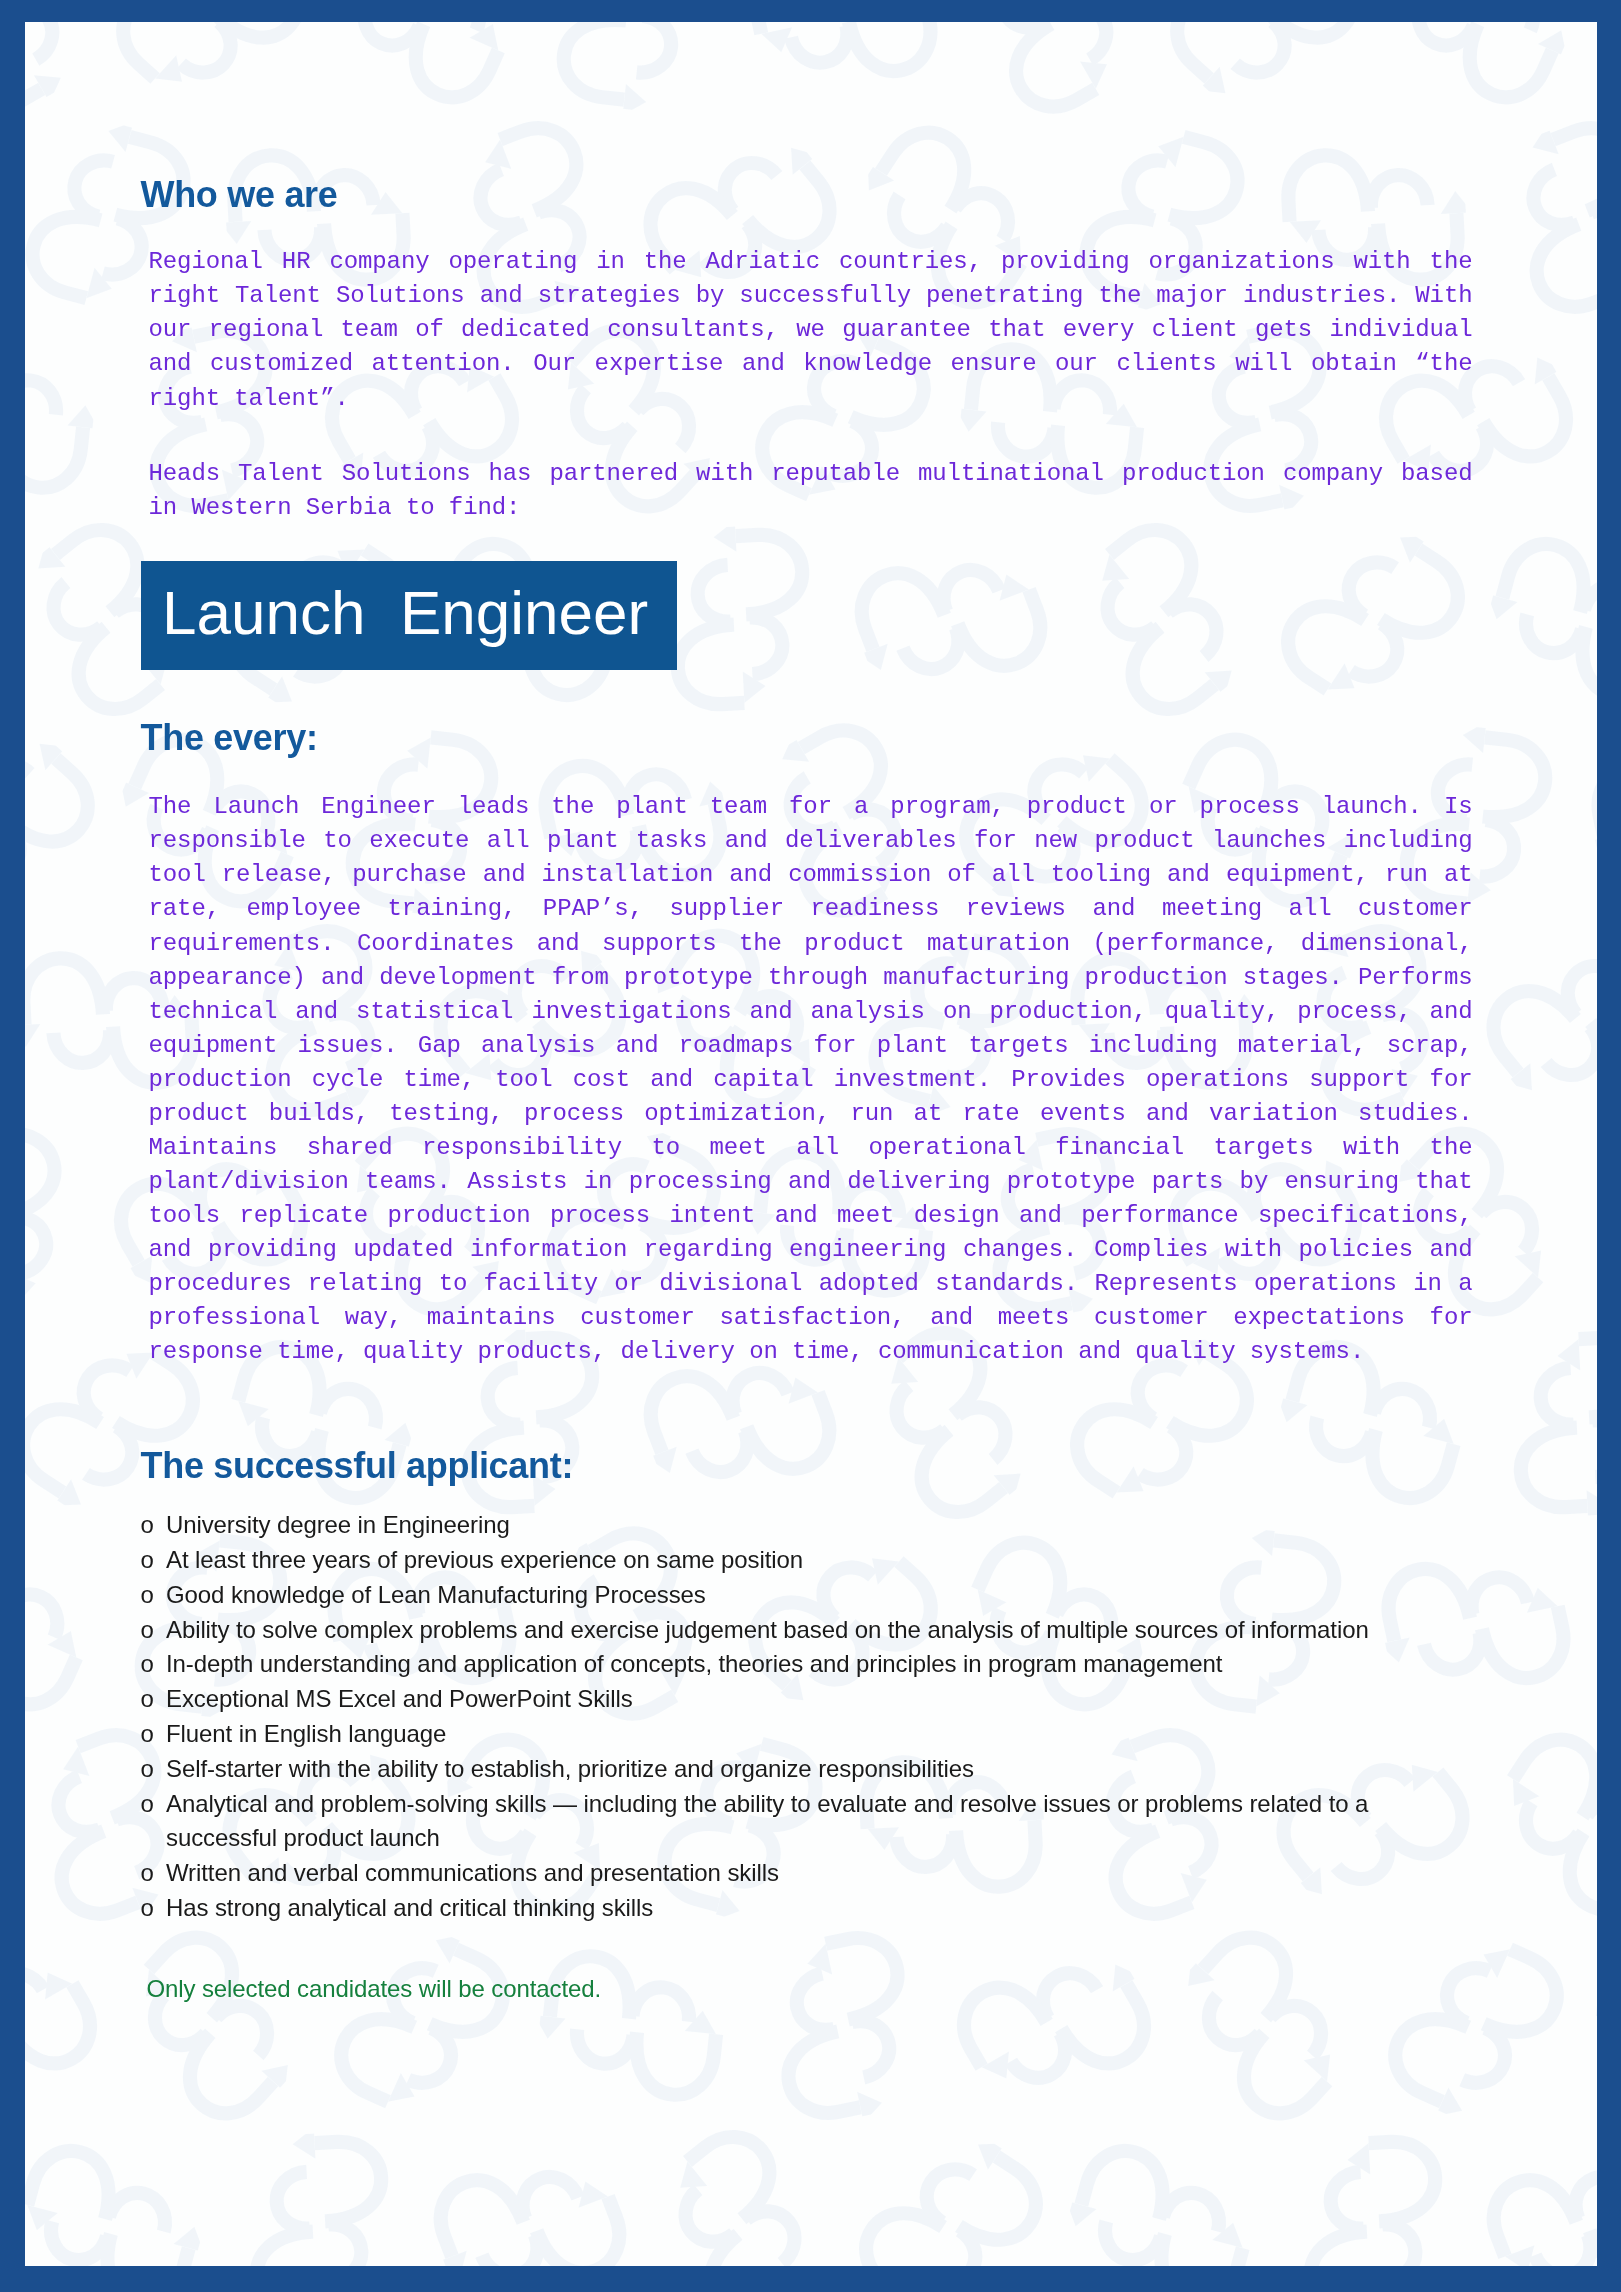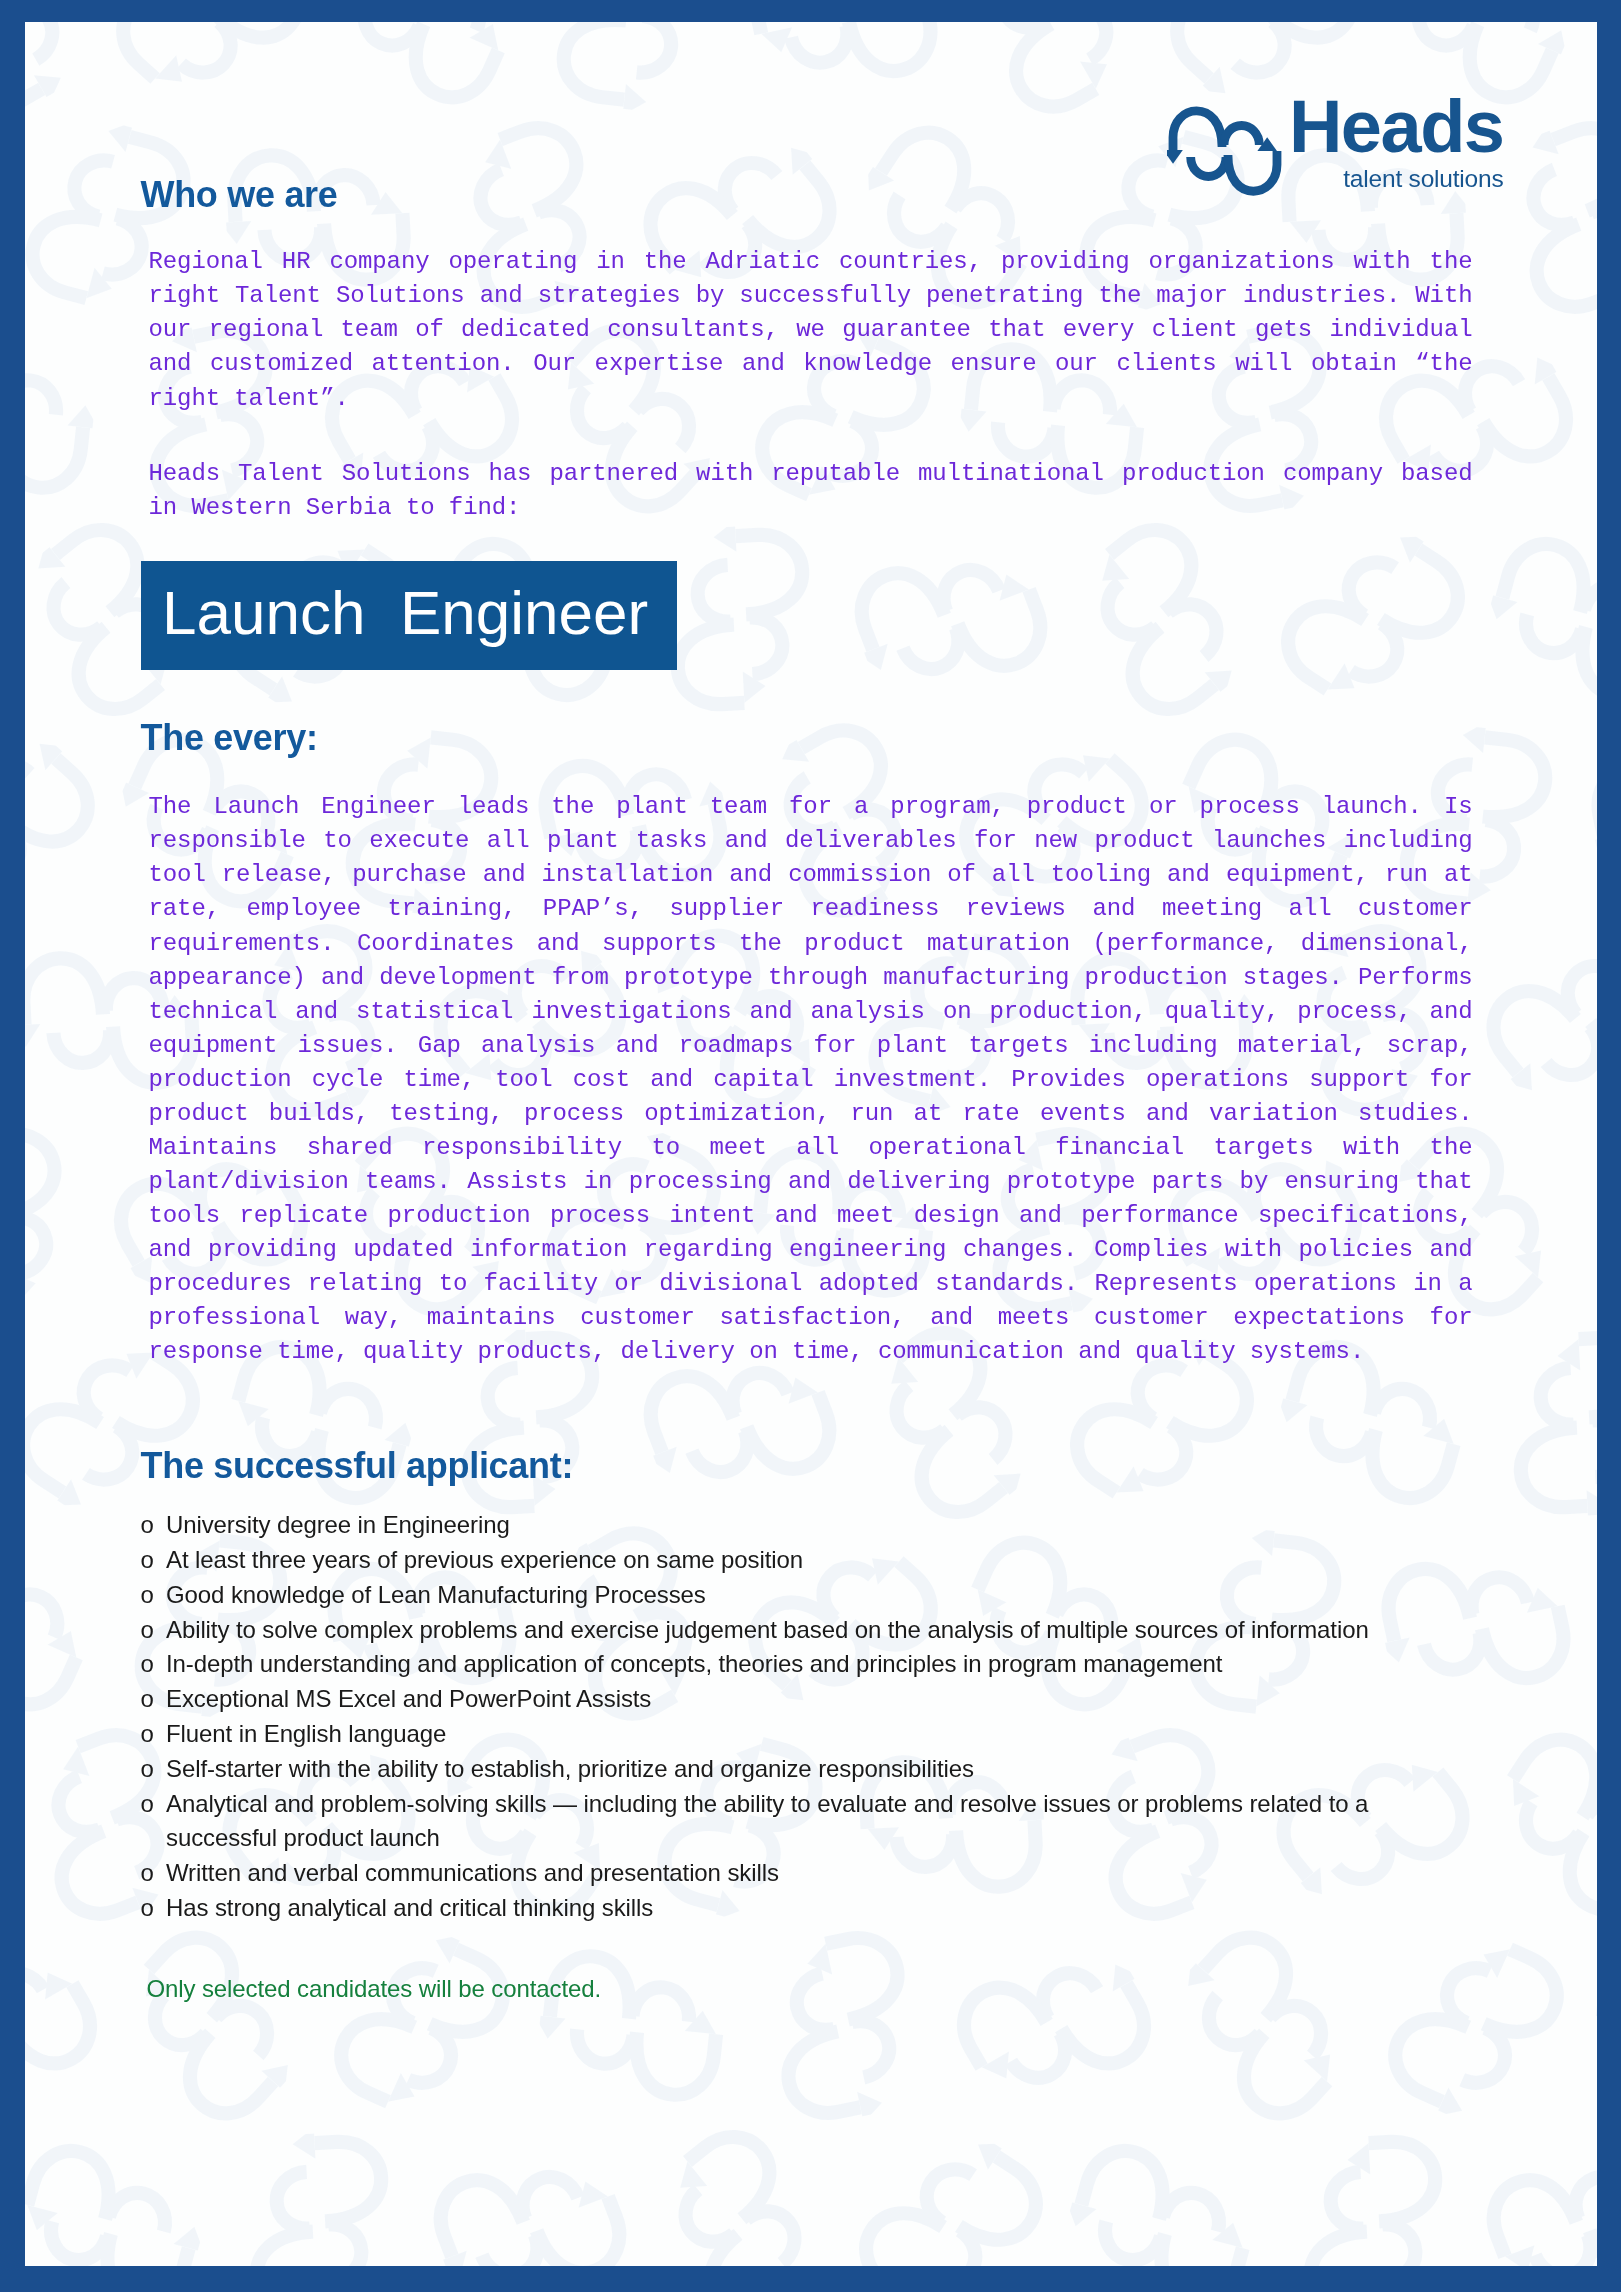--- a/index.html
+++ b/index.html
@@ -1368,40 +1368,20 @@
                 <path d="M62 56 C62 82 75 93 88 93 C101 93 112 82 112 66 L112 52"></path>
                 <path d="M94 46 C94 34 85 26 76 26 C66 26 58 34 58 46"></path>
               </g>
               <path d="M16 52 L6 66 L-4 52 Z" fill="#e6eef6"></path>
               <path d="M92 52 L102 38 L112 52 Z" fill="#e6eef6"></path>
             </svg>
           </div>
         </div>
     </div>
 
-    <div class="logo-wrap">
-      <span class="logo-mark">
-        <svg width="116" height="102" viewBox="0 0 118 104" xmlns="http://www.w3.org/2000/svg">
-          <g fill="none" stroke="#17558f" stroke-width="9" stroke-linejoin="miter">
-            <path d="M56 48 C56 22 43 11 30 11 C17 11 6 22 6 38 L6 52"></path>
-            <path d="M16 52 L6 66 L-4 52 Z" fill="#17558f" stroke="none" transform="translate(0,-1)"></path>
-            <path d="M24 58 C24 70 33 78 42 78 C52 78 60 70 60 58"></path>
-          </g>
-          <g fill="none" stroke="#17558f" stroke-width="9">
-            <path d="M62 56 C62 82 75 93 88 93 C101 93 112 82 112 66 L112 52"></path>
-            <path d="M102 52 L112 38 L122 52 Z" fill="#17558f" stroke="none" transform="translate(-10,0)"></path>
-            <path d="M94 46 C94 34 85 26 76 26 C66 26 58 34 58 46"></path>
-          </g>
-        </svg>
-      </span>
-      <span class="logo-text-block">
-        <span class="logo-word">Heads</span>
-        <span class="logo-tag">talent solutions</span>
-      </span>
-    </div>
 
     <div class="content">
       <div style="height:152px"></div>
 
       <h2 class="section-head">Who we are</h2>
       <div style="height:21.6px"></div>
       <p class="para">Regional HR company operating in the Adriatic countries, providing organizations with the right Talent Solutions and strategies by successfully penetrating the major industries. With our regional team of dedicated consultants, we guarantee that every client gets individual and customized attention. Our expertise and knowledge ensure our clients will obtain “the right talent”.</p>
       <div style="height:25.5px"></div>
       <p class="para">Heads Talent Solutions has partnered with reputable multinational production company based in Western Serbia to find:</p>
 
@@ -1420,21 +1400,21 @@
       <div style="height:21.6px"></div>
       <ul class="bullets" id="bullet-list">
           <li><span class="marker">o</span><span class="txt">University degree in Engineering</span></li>
           <li><span class="marker">o</span><span class="txt">At least three years of previous experience on same position</span></li>
           <li><span class="marker">o</span><span class="txt">Good knowledge of Lean Manufacturing Processes</span></li>
           <li><span class="marker">o</span><span class="txt">Ability to solve complex problems and exercise judgement based on the analysis of multiple sources of information</span></li>
           <li class="justify">
             <span class="marker">o</span>
             <span class="txt">In-depth understanding and application of concepts, theories and principles in program management</span>
           </li>
-          <li><span class="marker">o</span><span class="txt">Exceptional MS Excel and PowerPoint Assists</span></li>
+          <li><span class="marker">o</span><span class="txt">Exceptional MS Excel and PowerPoint Skills</span></li>
           <li><span class="marker">o</span><span class="txt">Fluent in English language</span></li>
           <li><span class="marker">o</span><span class="txt">Self-starter with the ability to establish, prioritize and organize responsibilities</span></li>
           <li><span class="marker">o</span><span class="txt">Analytical and problem-solving skills — including the ability to evaluate and resolve issues or problems related to a successful product launch</span></li>
           <li><span class="marker">o</span><span class="txt">Written and verbal communications and presentation skills</span></li>
           <li><span class="marker">o</span><span class="txt">Has strong analytical and critical thinking skills</span></li>
         </ul>
 
       <div style="height:49px"></div>
       <div class="footer-note">Only selected candidates will be contacted.</div>
     </div>

